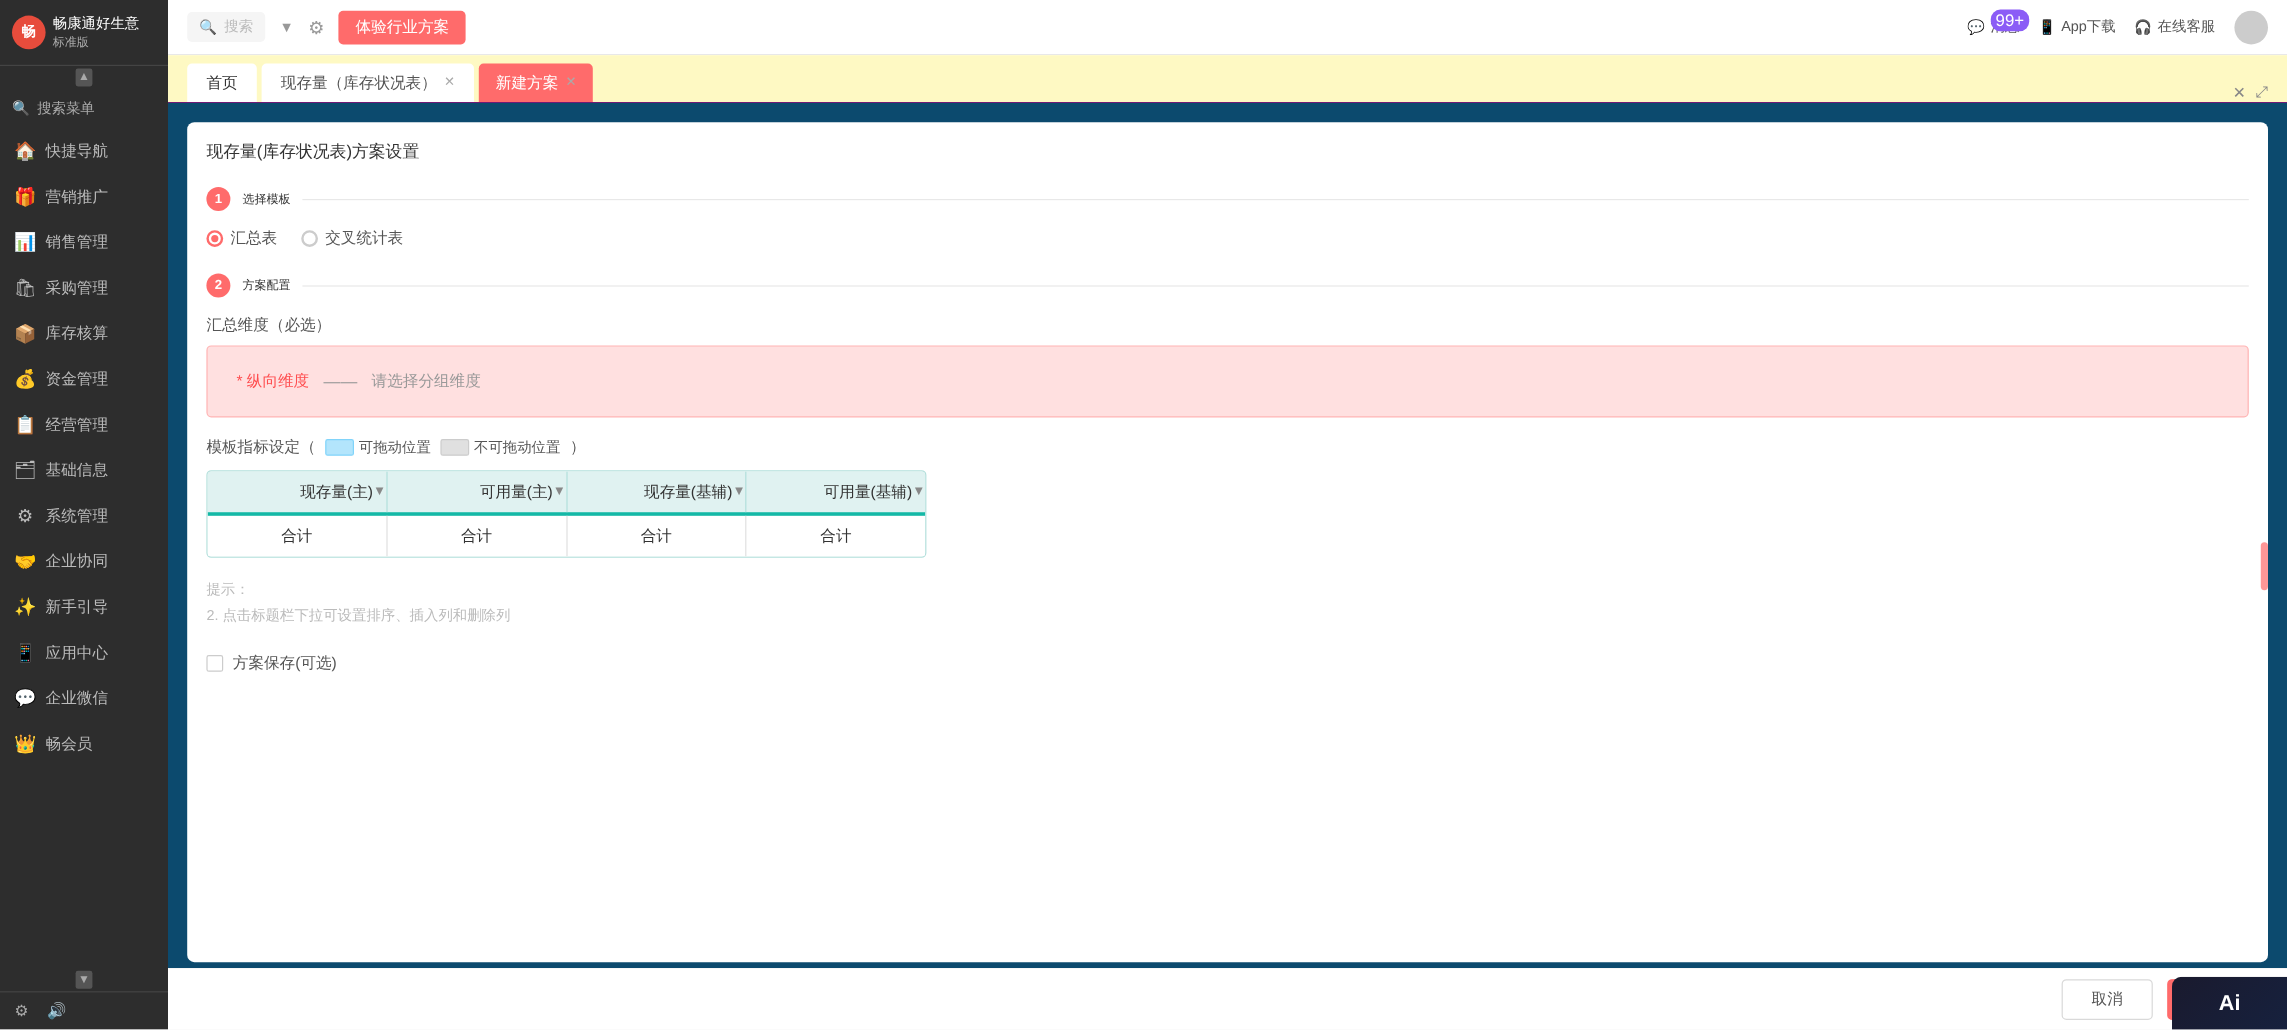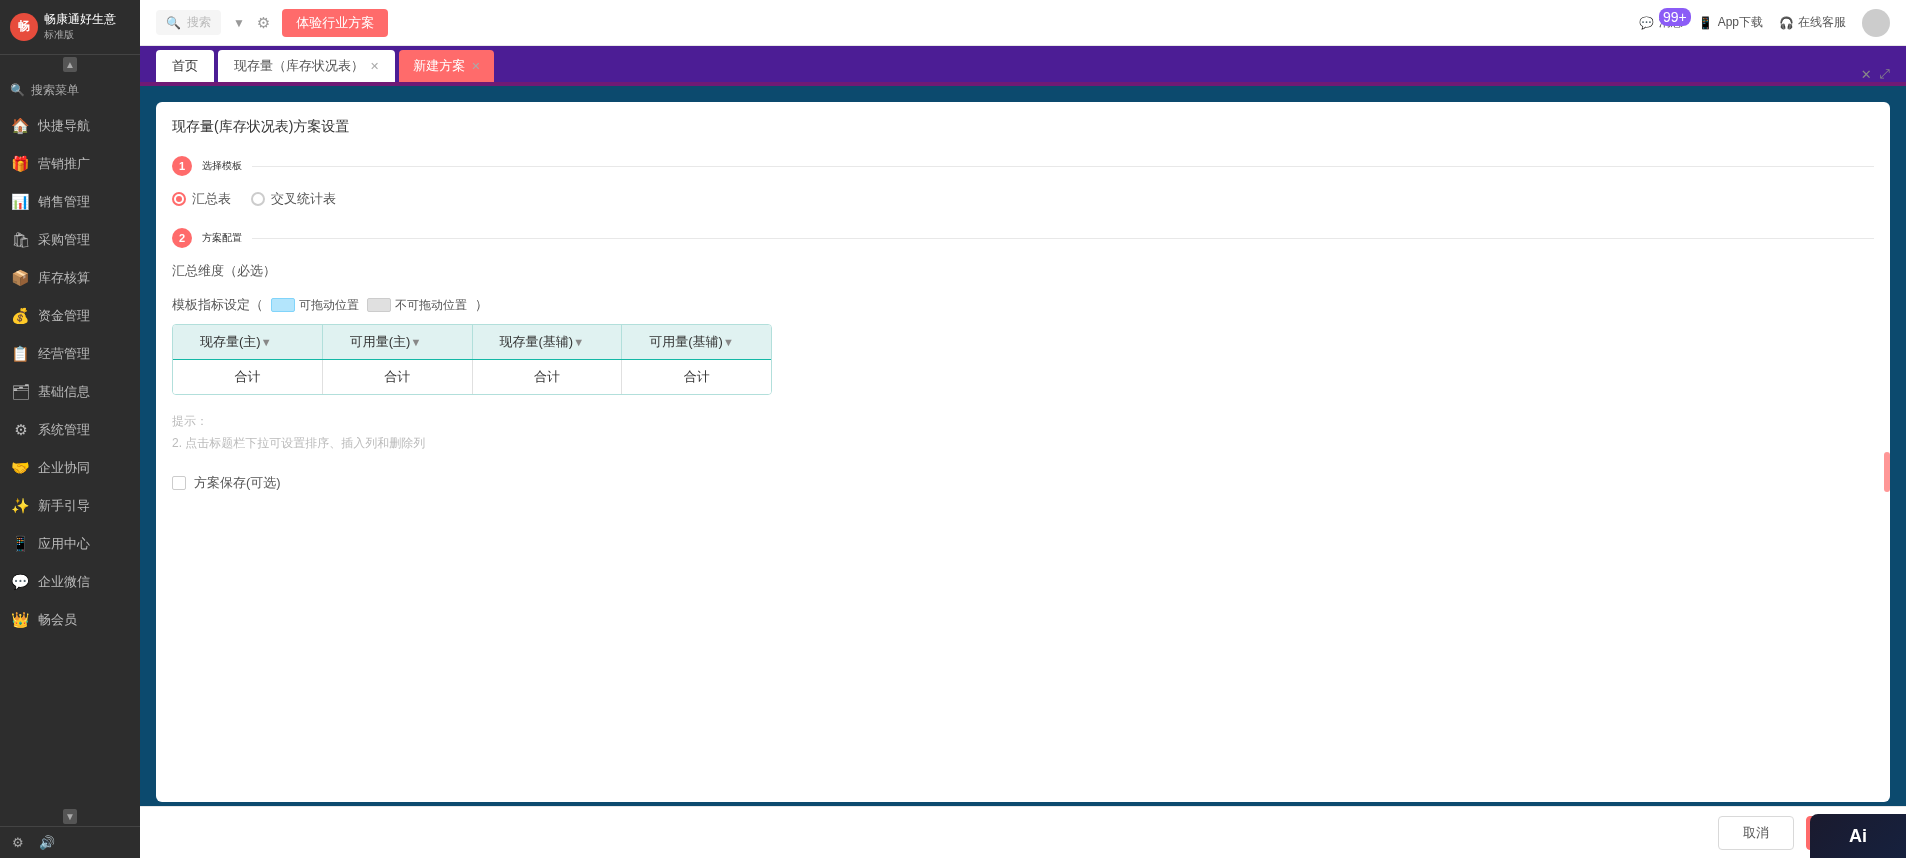--- a/index.html
+++ b/index.html
@@ -93,27 +93,27 @@
       background: #8b5cf6; color: #fff; font-size: 14px;
       border-radius: 8px; padding: 1px 4px; position: absolute;
       top: -6px; right: -8px;
     }
     .topbar-app, .topbar-service { display: flex; align-items: center; gap: 4px; cursor: pointer; color: #555; }
     .topbar-avatar { width: 28px; height: 28px; background: #ccc; border-radius: 50%; }
 
     
     .tabbar {
       height: 40px;
-      background: #4c1d95;
+      background: #fef9c3;
       display: flex;
       align-items: flex-end;
       padding: 0 16px;
       gap: 4px;
       flex-shrink: 0;
-      border-bottom: 4px solid #701a75;
+      border-bottom: 1px solid #701a75;
     }
     .tab {
       height: 32px; line-height: 32px;
       padding: 0 16px;
       background: #fff;
       border-radius: 4px 4px 0 0;
       font-size: 13px; color: #555;
       display: flex; align-items: center; gap: 6px;
       cursor: pointer;
     }
@@ -193,27 +193,27 @@
     .legend-item { display: flex; align-items: center; gap: 4px; font-size: 12px; color: #555; }
     .legend-box-movable { width: 24px; height: 14px; background: #b3e5fc; border: 1px solid #81d4fa; border-radius: 2px; }
     .legend-box-fixed { width: 24px; height: 14px; background: #e0e0e0; border: 1px solid #ccc; border-radius: 2px; }
 
     
     .stats-section { margin-top: 8px; }
     .stats-title { font-size: 13px; color: #4db6ac; margin-bottom: 6px; font-weight: 500; }
     .stats-table { border: 1px solid #b2dfdb; border-radius: 4px; overflow: hidden; width: 600px; }
     .stats-table-header { display: flex; background: #e0f2f1; }
     .stats-col-header {
-      flex: 1; padding: 8px 27px;
-      display: flex; align-items: center; justify-content: flex-start;
+      flex: 1; padding: 8px 0;
+      display: flex; align-items: center; justify-content: flex-end;
       border-right: 1px solid #b2dfdb; font-size: 13px; color: #333;
       cursor: pointer;
     }
     .stats-col-header:last-child { border-right: none; }
-    .stats-table-row { display: flex; background: #fff; border-top: 1px solid #14b8a6; }
+    .stats-table-row { display: flex; background: #fff; border-top: 3px solid #14b8a6; }
     .stats-col-cell {
       flex: 1; padding: 8px 12px; text-align: center;
       border-right: 1px solid #e0e0e0; font-size: 13px; color: #333;
     }
     .stats-col-cell:last-child { border-right: none; }
     .chevron-down { font-size: 11px; color: #888; }
 
     
     .tips-area { margin-top: 16px; font-size: 12px; color: #bbb; line-height: 1.8; }
 
@@ -420,20 +420,25 @@
 
       <div class="step-section">
         <div class="step-header">
           <div class="step-badge">2</div>
           <div class="step-label">方案配置</div>
           <div class="step-divider"></div>
         </div>
 
         <div class="dim-label">汇总维度（必选）</div>
 
+        <div class="dim-box">
+          <span class="dim-required">* 纵向维度</span>
+          <span class="dim-arrow">——</span>
+          <span class="dim-placeholder">请选择分组维度</span>
+        </div>
 
         <div class="template-settings">
           <div class="template-settings-label">
             <span>模板指标设定（</span>
             <div class="legend-item">
               <div class="legend-box-movable"></div>
               <span>可拖动位置</span>
             </div>
             <div class="legend-item">
               <div class="legend-box-fixed"></div>

